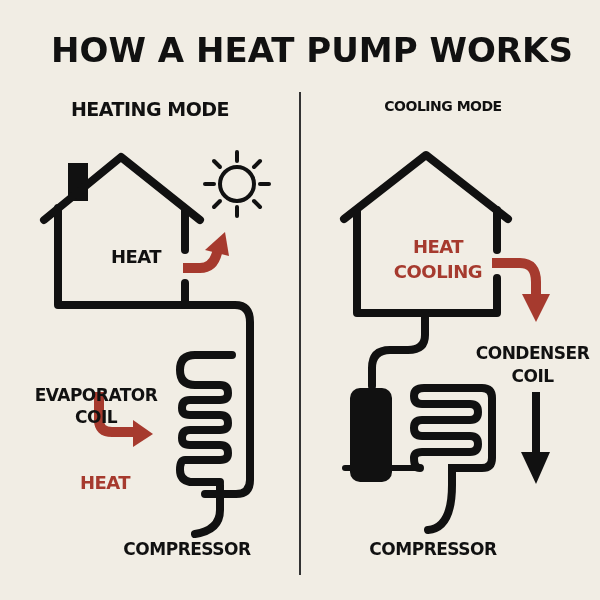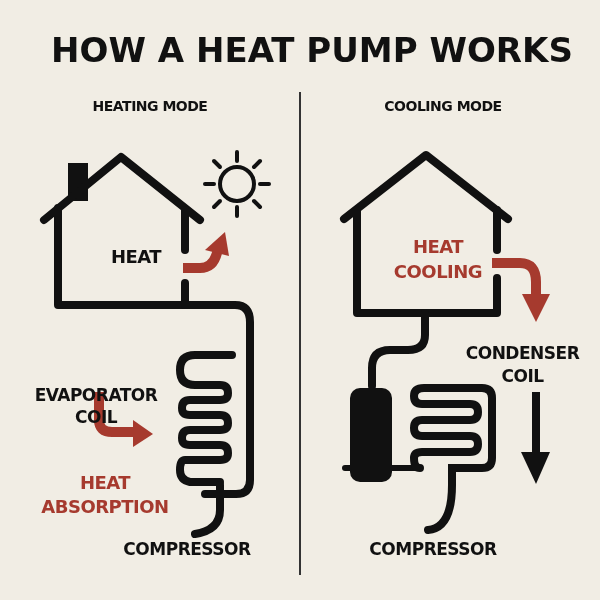--- a/index.html
+++ b/index.html
@@ -1,21 +1,21 @@
 <!DOCTYPE html>
 <html><head>
 <meta charset="utf-8">
 <style>
   html, body { margin:0; padding:0; }
   body { width:600px; height:600px; background:#f1ede4; position:relative; overflow:hidden;
          font-family:"DejaVu Sans", "Liberation Sans", sans-serif; }
   .txt { position:absolute; font-weight:bold; color:#111; text-align:center; white-space:nowrap; letter-spacing:-0.5px; }
   .red { color:#a63a2e; }
   #title { left:0; width:600px; top:30px; font-size:34px; letter-spacing:0px;margin-left:12px; }
-  #heat-mode { left:40px; width:220px; top:98px; font-size:14px; }
+  #heat-mode { left:40px; width:220px; top:98px; font-size:19px; }
   #cool-mode { left:328px; width:230px; top:98px; font-size:14px; }
   svg.diagram { position:absolute; left:0; top:0; }
 </style>
 </head>
 <body>
 
 <div class="txt" id="title">HOW A HEAT PUMP WORKS</div>
 <div class="txt" id="heat-mode">HEATING MODE</div>
 <div class="txt" id="cool-mode">COOLING MODE</div>
 
@@ -76,25 +76,24 @@
 
 <div class="txt" style="left:92px;top:246px;width:88px;font-size:18px;line-height:22px;">
   <div>HEAT</div>
 </div>
 <div class="txt" style="left:22px;top:344px;width:148px;font-size:17px;line-height:22px;margin-top:40px;">
   <div>EVAPORATOR</div>
   <div>COIL</div>
 </div>
 <div class="txt red" style="left:30px;top:471px;width:150px;font-size:18px;line-height:24px;">
   <div>HEAT</div>
-  <div>ABSORPTION</div>
 </div>
 <div class="txt" style="left:112px;top:539px;width:150px;font-size:17px;">COMPRESSOR</div>
 
 <div class="txt red" style="left:388px;top:234px;width:100px;font-size:18px;line-height:25px;">
   <div>HEAT</div>
   <div>COOLING</div>
 </div>
-<div class="txt" style="left:455px;top:342px;width:135px;font-size:17px;line-height:23px;">
+<div class="txt" style="left:465px;top:342px;width:135px;font-size:17px;line-height:23px;">
   <div>CONDENSER</div>
   <div>COIL</div>
 </div>
 <div class="txt" style="left:358px;top:539px;width:150px;font-size:17px;">COMPRESSOR</div>
 
 </body></html>

